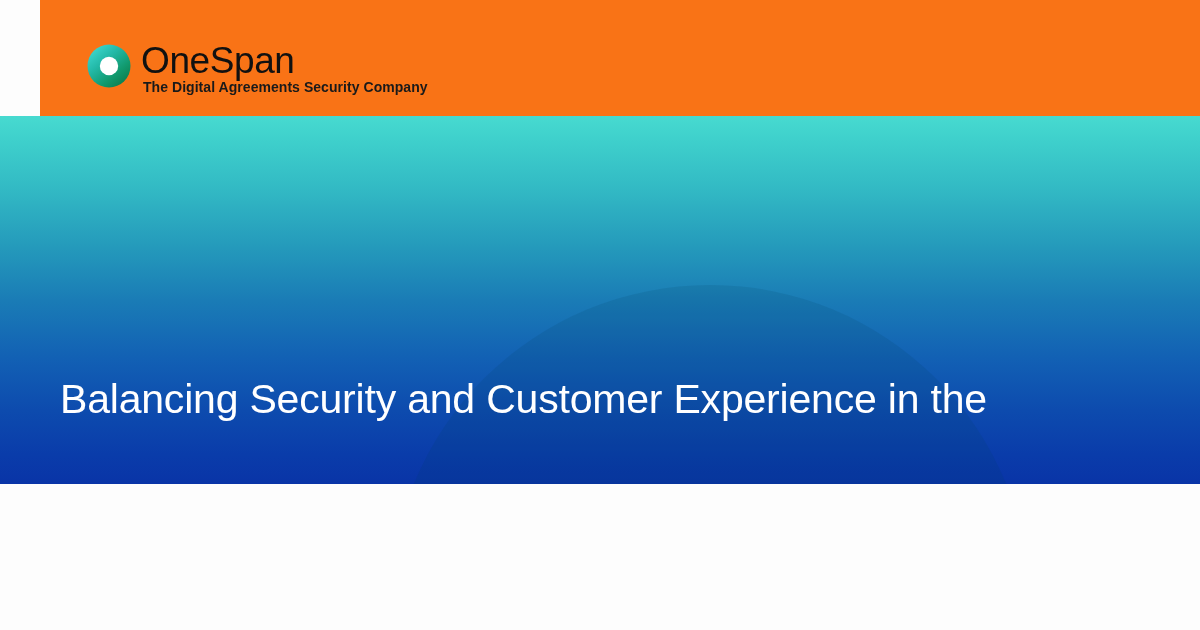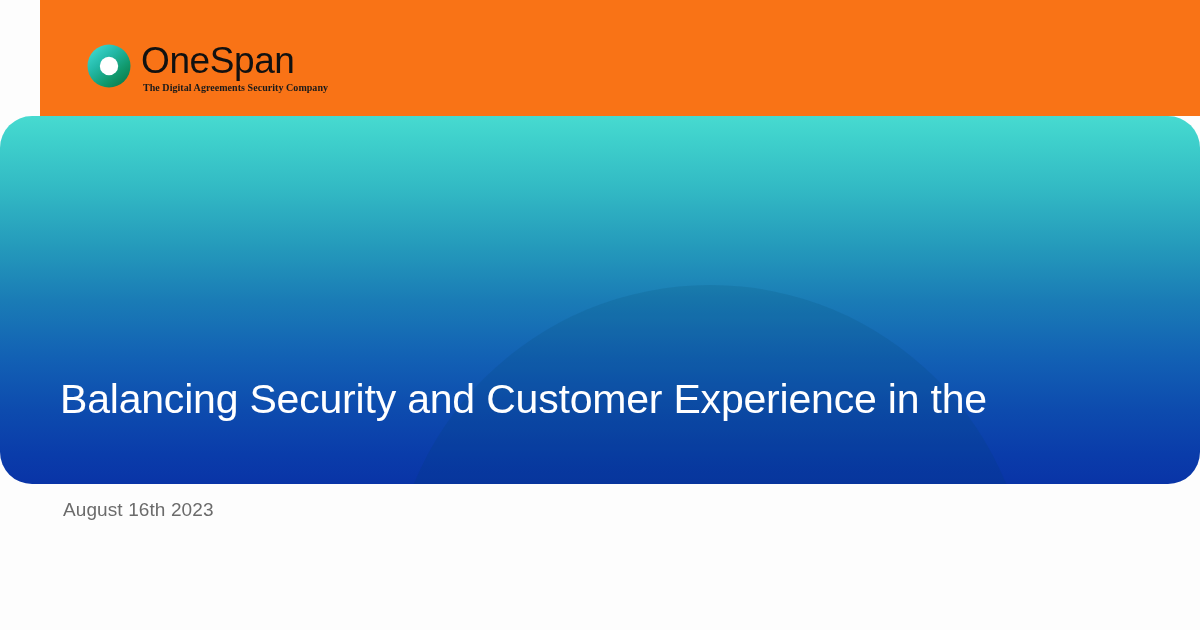--- a/index.html
+++ b/index.html
@@ -58,22 +58,22 @@
     font-size: 37px;
     line-height: 38px;
     letter-spacing: -0.4px;
     color: #111111;
     font-weight: 400;
     white-space: nowrap;
   }
   .logo-tagline {
     margin-top: 2px;
     margin-left: 2px;
-    font-family: Liberation Serif, serif;
-    font-size: 10px;
+    font-family: Liberation Sans, sans-serif;
+    font-size: 14px;
     line-height: 11px;
     font-weight: 700;
     color: #1a1a1a;
     letter-spacing: 0.05px;
     white-space: nowrap;
   }
 
   
   .banner {
     position: absolute;
@@ -87,21 +87,20 @@
       #47dad0 0%,
       #3fd1cc 6%,
       #32b9c4 20%,
       #2499bb 36%,
       #1a7cb6 50%,
       #1260b4 66%,
       #0d4bae 80%,
       #0a3caa 92%,
       #0934a7 100%
     );
-    border-radius: 32px;
   }
   .banner-circle {
     position: absolute;
     left: 390px;
     top: 169px;
     width: 640px;
     height: 640px;
     border-radius: 50%;
     background: rgba(3, 62, 92, 0.13);
   }
@@ -184,17 +183,14 @@
     <div class="banner-circle"></div>
     <div class="banner-overlay-shade"></div>
 
     <div class="title-wrap">
       <h1 class="slide-title">
         <span class="line">Balancing Security and Customer Experience in the</span>
       </h1>
     </div>
   </div>
 
-  <div class="footer">
-    <div class="slide-date">August 16th 2023</div>
-  </div>
 
 </div>
 
 </body></html>

